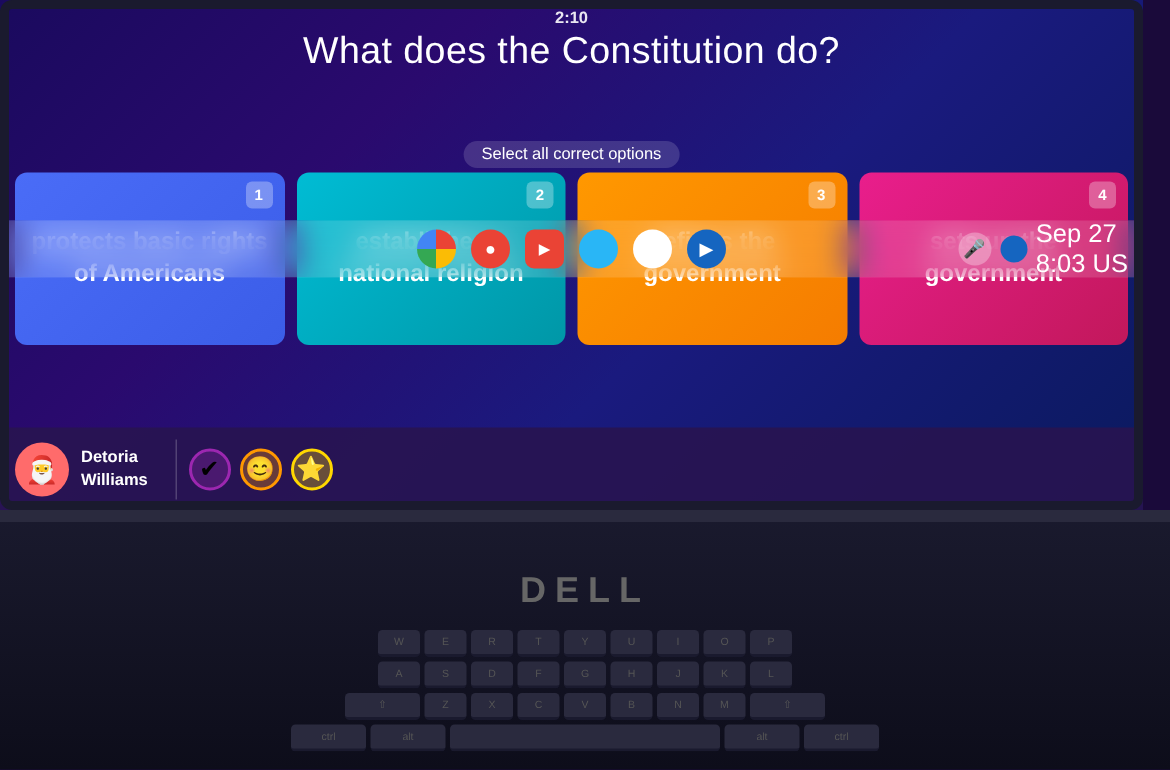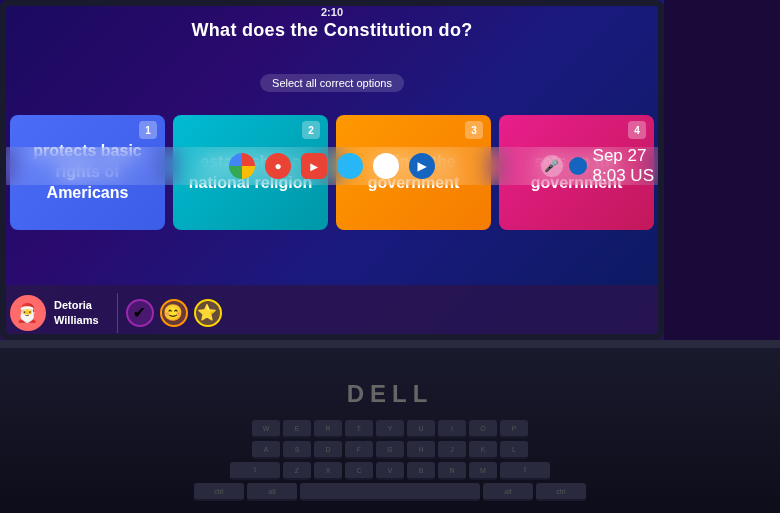--- a/index.html
+++ b/index.html
@@ -10,21 +10,21 @@
       font-family: 'Arial', sans-serif;
       overflow: hidden;
       position: relative;
     }
 
     
     .screen-area {
       position: absolute;
       top: 0;
       left: 0;
-      width: 664px;
+      width: 762px;
       height: 340px;
       background: linear-gradient(135deg, #1a0a5e 0%, #2a0a6e 30%, #1a1a7e 60%, #0a1a5e 100%);
       overflow: hidden;
     }
 
     
     .timer {
       position: absolute;
       top: 6px;
       left: 50%;
@@ -39,29 +39,29 @@
     .question-container {
       position: absolute;
       top: 20px;
       left: 0;
       right: 0;
       text-align: center;
     }
 
     .question-text {
       color: white;
-      font-size: 18px;
-      font-weight: 700;
+      font-size: 25px;
+      font-weight: 400;
       letter-spacing: 0.3px;
     }
 
     
     .select-prompt {
       position: absolute;
-      top: 74px;
+      top: 94px;
       left: 50%;
       transform: translateX(-50%);
       background: rgba(255,255,255,0.15);
       color: white;
       font-size: 11px;
       padding: 3px 12px;
       border-radius: 12px;
       white-space: nowrap;
       text-align: right;
     }

